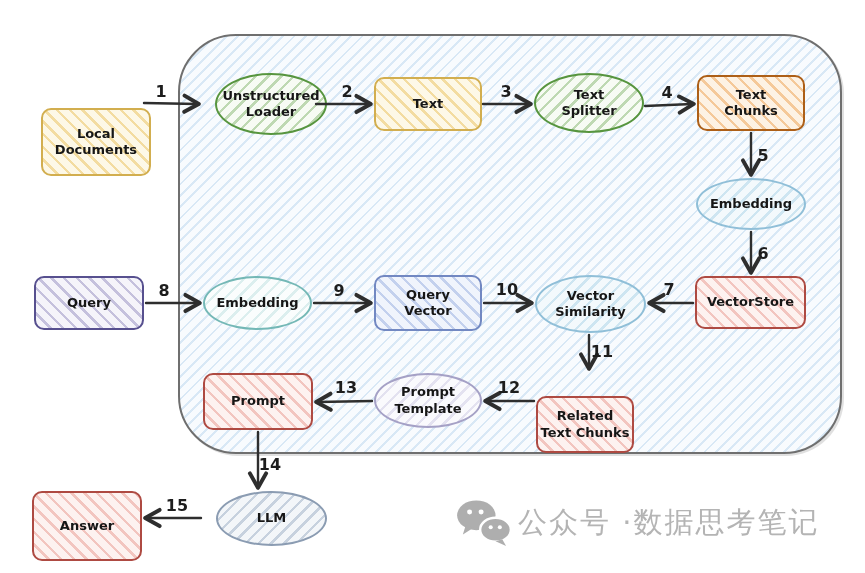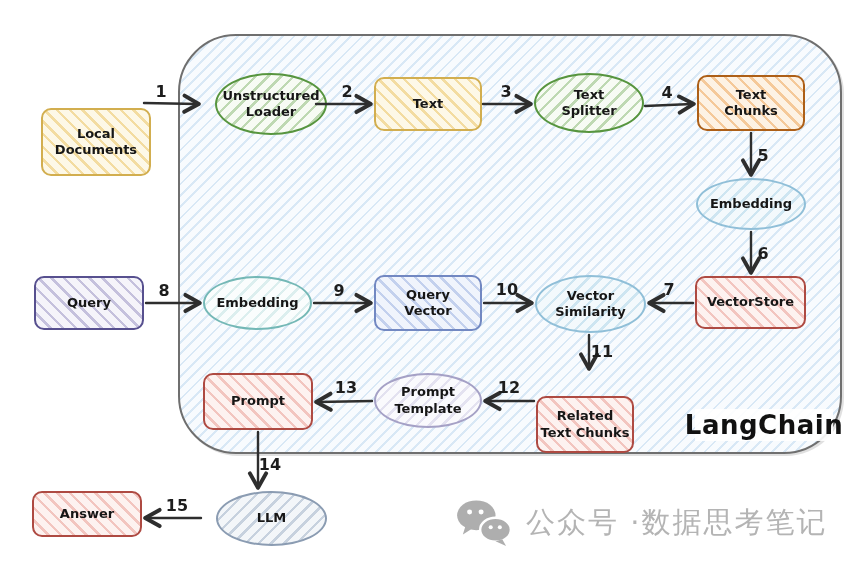--- a/index.html
+++ b/index.html
@@ -82,21 +82,21 @@
     background: rgba(255,255,255,0.9);
     z-index: 4;
   }
   .watermark {
     position: absolute;
     left: 456px;
     top: 498px;
     height: 50px;
     display: flex;
     align-items: center;
-    gap: 14px;
+    gap: 6px;
     z-index: 5;
   }
   .watermark-text {
     font-size: 29px;
     color: #b4b4b4;
     letter-spacing: 2px;
     white-space: nowrap;
   }
 </style>
 </head>
@@ -153,21 +153,21 @@
       <div class="node ellipse" style="left: 374px; top: 373px; width: 108px; height: 55px; border-color: rgb(165, 161, 198); background-color: rgb(250, 250, 253); background-image: repeating-linear-gradient(135deg, rgba(175, 170, 210, 0.3) 0px, rgba(175, 170, 210, 0.3) 2.5px, transparent 2.5px, transparent 9px);">
         <span class="node-label">Prompt
 Template</span>
       </div>
       <div class="node rect" style="left: 203px; top: 373px; width: 110px; height: 57px; border-color: rgb(174, 74, 66); background-color: rgb(253, 242, 240); background-image: repeating-linear-gradient(45deg, rgba(231, 148, 138, 0.48) 0px, rgba(231, 148, 138, 0.48) 2.5px, transparent 2.5px, transparent 9px);">
         <span class="node-label">Prompt</span>
       </div>
       <div class="node ellipse" style="left: 216px; top: 491px; width: 111px; height: 55px; border-color: rgb(139, 156, 178); background-color: rgb(243, 246, 249); background-image: repeating-linear-gradient(135deg, rgba(145, 165, 190, 0.45) 0px, rgba(145, 165, 190, 0.45) 2.5px, transparent 2.5px, transparent 9px);">
         <span class="node-label">LLM</span>
       </div>
-      <div class="node rect" style="left: 32px; top: 491px; width: 110px; height: 46px; border-color: rgb(174, 74, 66); background-color: rgb(253, 242, 240); background-image: repeating-linear-gradient(45deg, rgba(231, 148, 138, 0.48) 0px, rgba(231, 148, 138, 0.48) 2.5px, transparent 2.5px, transparent 9px);">
+      <div class="node rect" style="left: 32px; top: 491px; width: 110px; height: 70px; border-color: rgb(174, 74, 66); background-color: rgb(253, 242, 240); background-image: repeating-linear-gradient(45deg, rgba(231, 148, 138, 0.48) 0px, rgba(231, 148, 138, 0.48) 2.5px, transparent 2.5px, transparent 9px);">
         <span class="node-label">Answer</span>
       </div>
     </div>
 
   <svg class="edges" xmlns="http://www.w3.org/2000/svg">
     <defs>
       <marker id="arrowhead" viewBox="0 0 12 12" refX="9" refY="6" markerWidth="9" markerHeight="9" orient="auto-start-reverse">
         <path d="M2,1.5 L10,6 L2,10.5" fill="none" stroke="#2e2e2e" stroke-width="2.2" stroke-linecap="round" stroke-linejoin="round"></path>
       </marker>
     </defs>
@@ -198,21 +198,20 @@
         <text x="509" y="393" text-anchor="middle" class="edge-num">12</text>
         <line x1="372" y1="401" x2="318" y2="402" stroke="#2e2e2e" stroke-width="2.4" stroke-linecap="round" marker-end="url(#arrowhead)"></line>
         <text x="346" y="393" text-anchor="middle" class="edge-num">13</text>
         <line x1="258" y1="432" x2="258" y2="486" stroke="#2e2e2e" stroke-width="2.4" stroke-linecap="round" marker-end="url(#arrowhead)"></line>
         <text x="270" y="470" text-anchor="middle" class="edge-num">14</text>
         <line x1="201" y1="518" x2="147" y2="518" stroke="#2e2e2e" stroke-width="2.4" stroke-linecap="round" marker-end="url(#arrowhead)"></line>
         <text x="177" y="511" text-anchor="middle" class="edge-num">15</text>
       </g>
   </svg>
 
-  <div class="langchain-label">LangChain</div>
 
   <div class="watermark">
     <svg width="56" height="48" viewBox="0 0 58 50">
       <ellipse cx="21" cy="17" rx="20" ry="15.5" fill="#aeaeae"></ellipse>
       <polygon points="10,27 7,37 18,30" fill="#aeaeae"></polygon>
       <circle cx="14" cy="13.5" r="2.6" fill="#ffffff"></circle>
       <circle cx="26" cy="13.5" r="2.6" fill="#ffffff"></circle>
       <ellipse cx="41" cy="32" rx="16" ry="12.5" fill="#aeaeae" stroke="#ffffff" stroke-width="2.5"></ellipse>
       <polygon points="48,42 52,49 41,44" fill="#aeaeae"></polygon>
       <circle cx="36" cy="29.5" r="2.1" fill="#ffffff"></circle>

